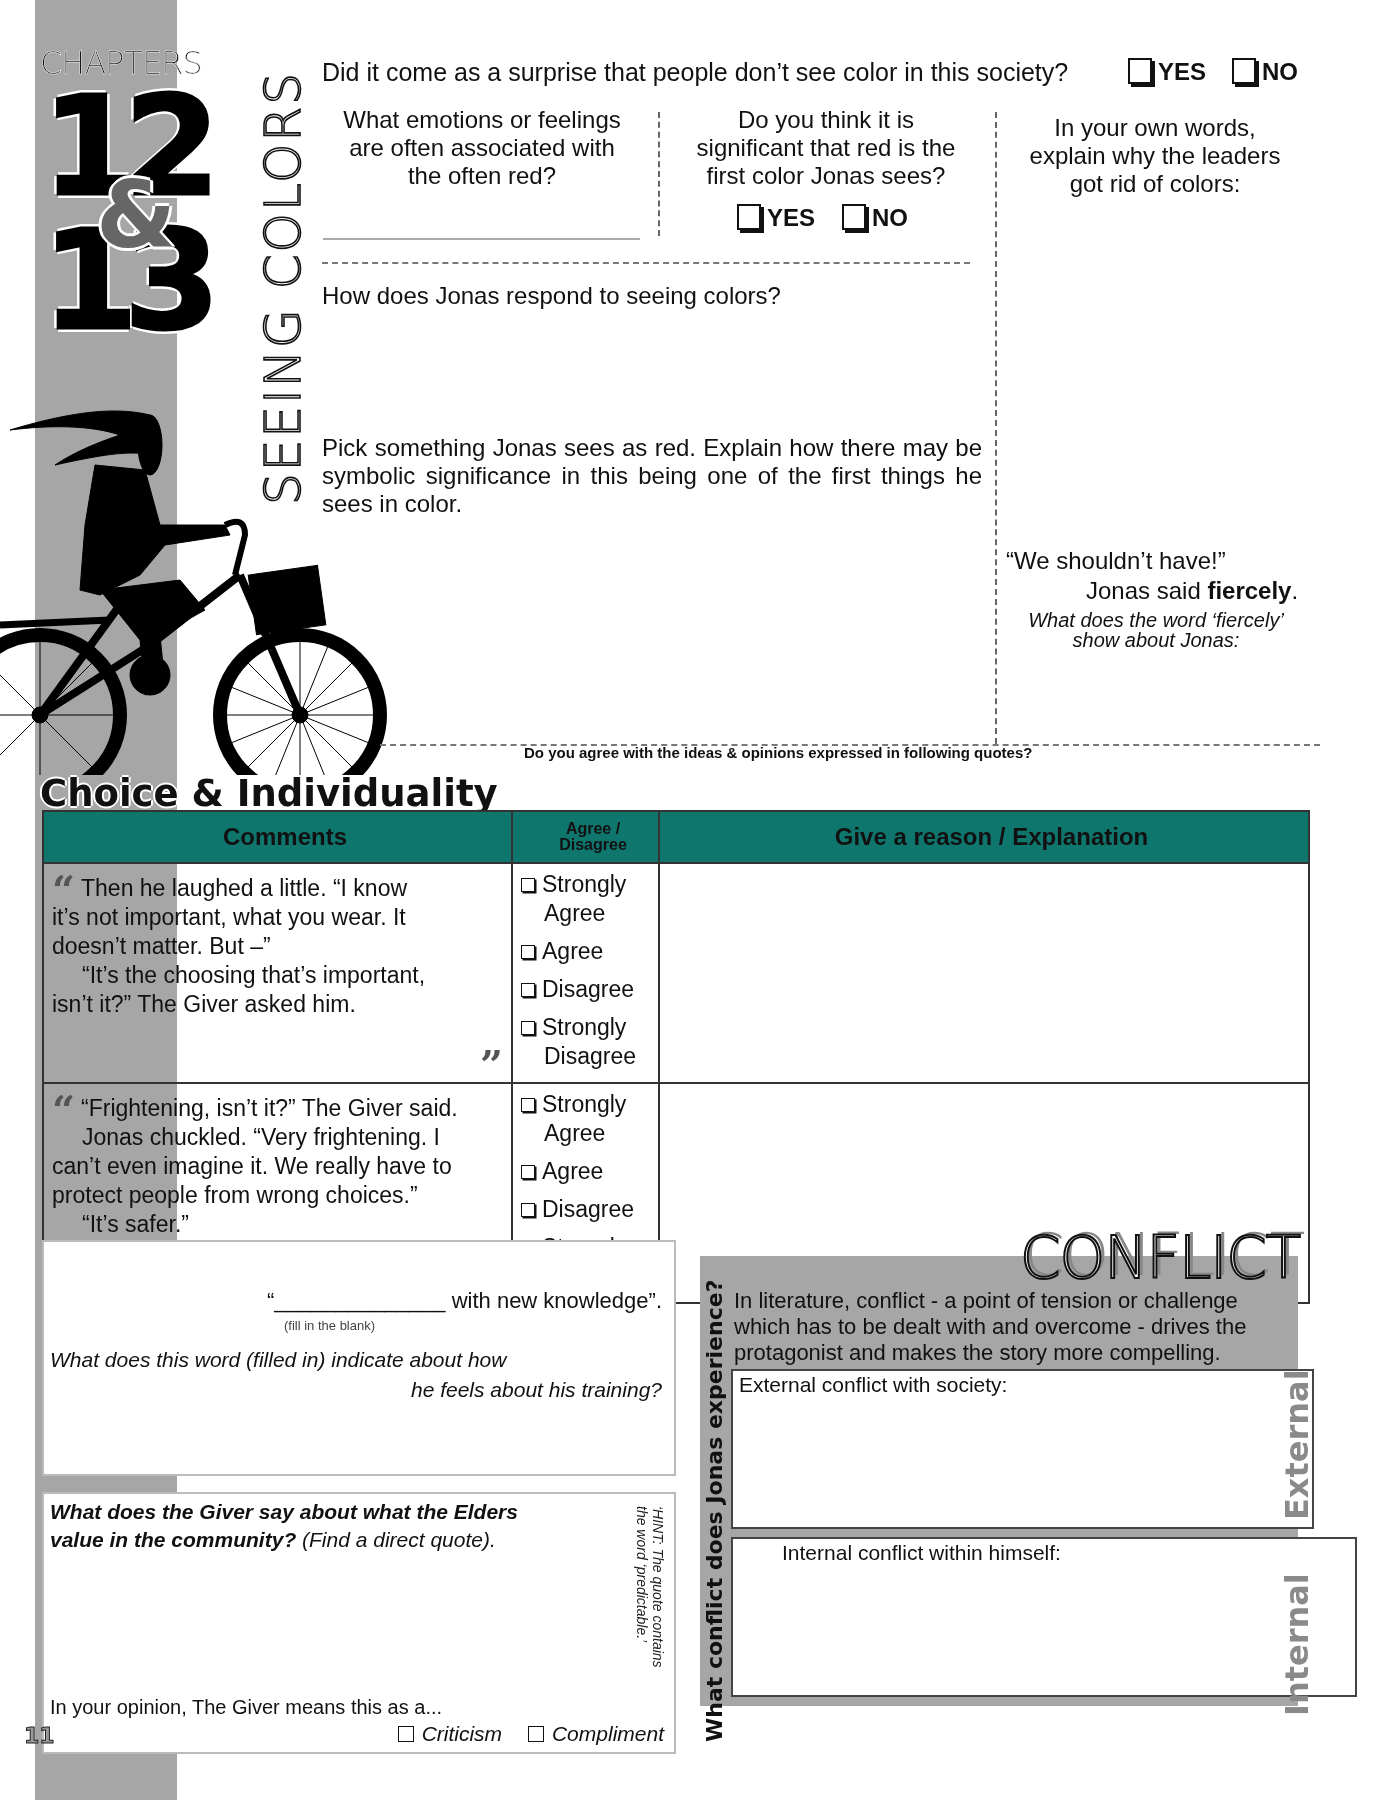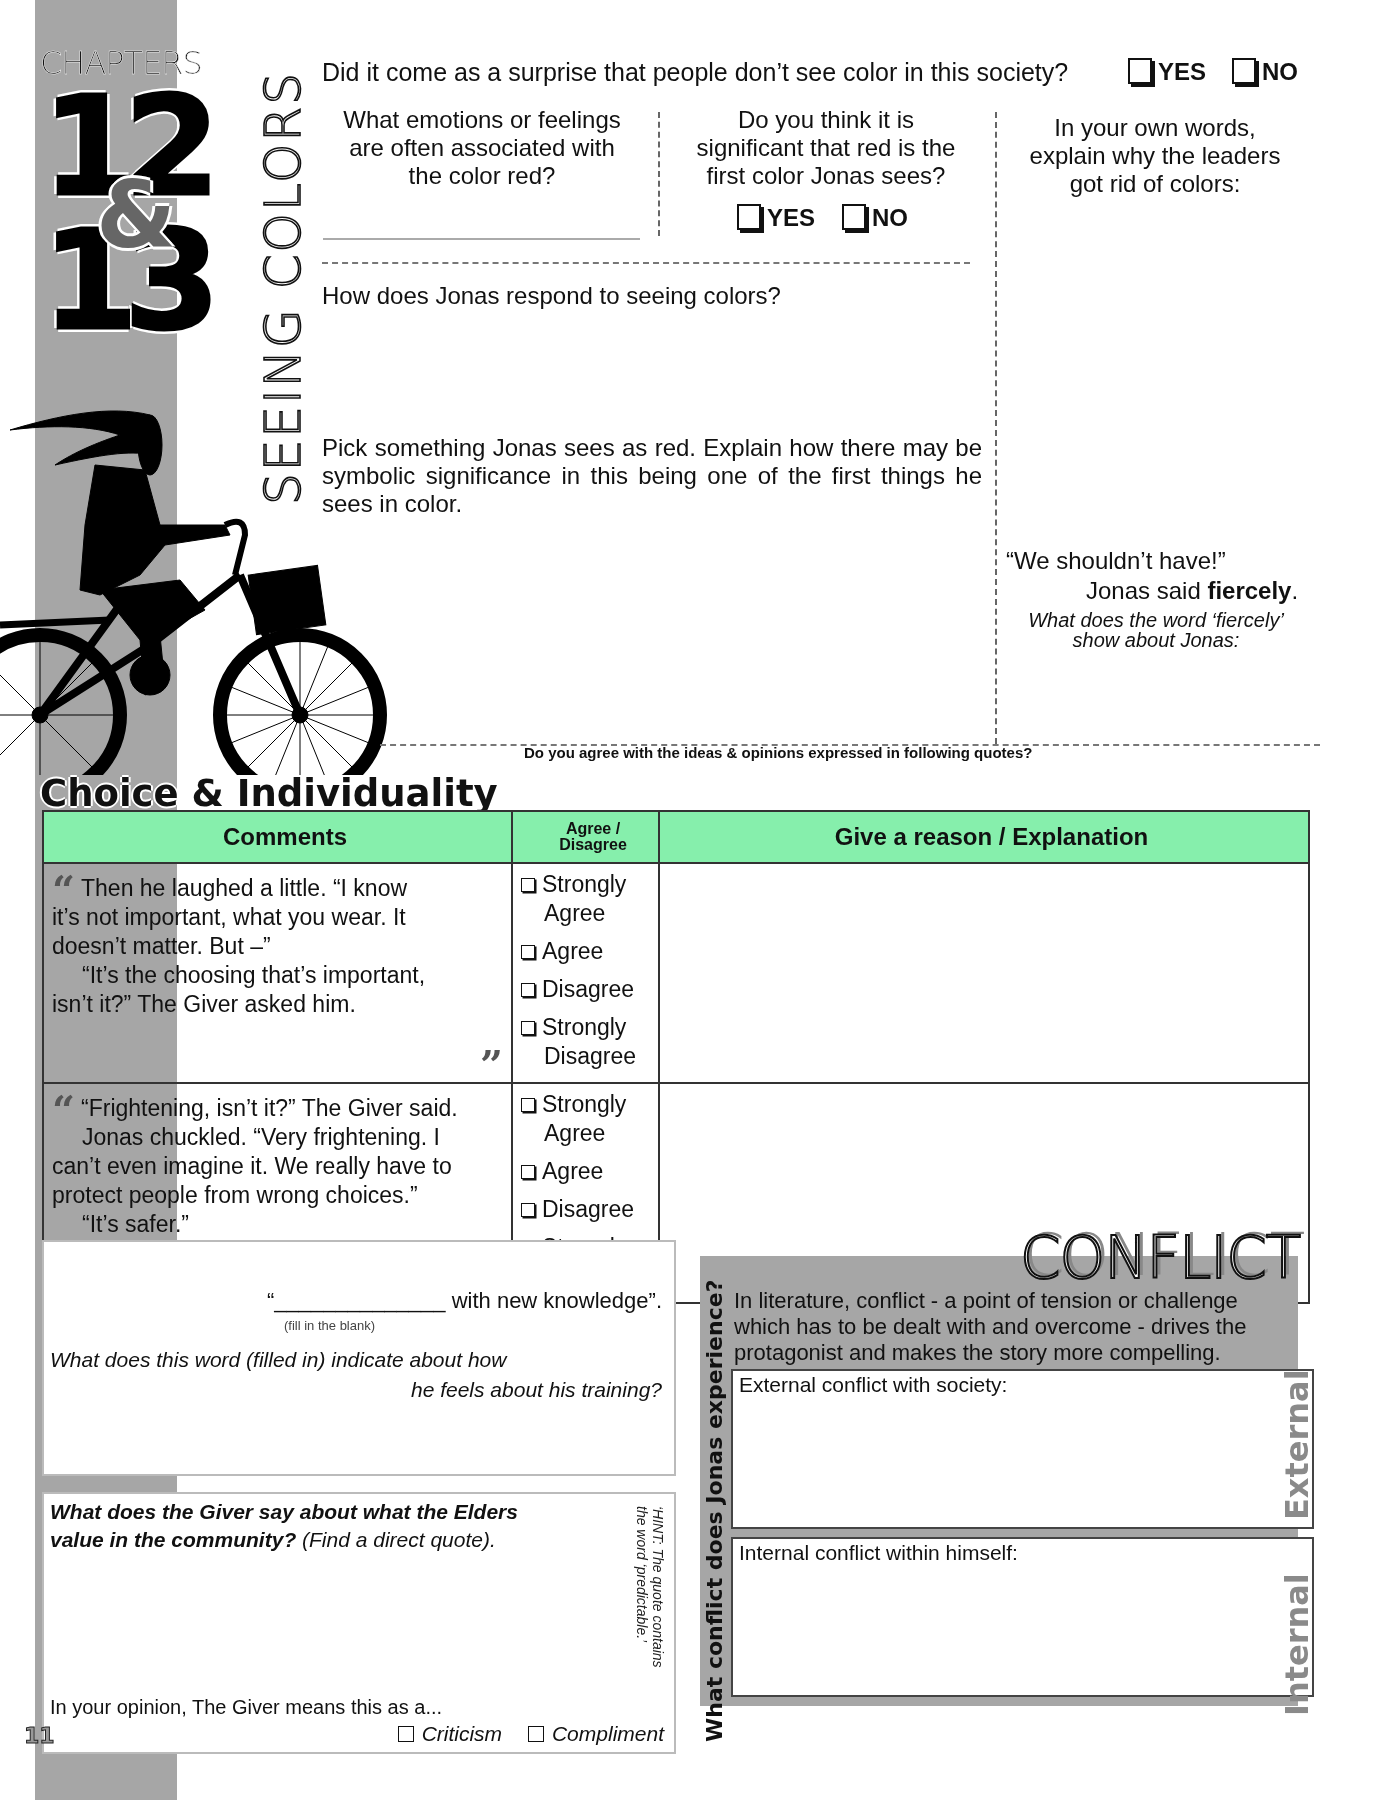--- a/index.html
+++ b/index.html
@@ -21,21 +21,21 @@
   .cb { display:inline-block; width:20px; height:22px; border:2px solid #111; box-shadow:3px 3px 0 #111; vertical-align:-4px; margin-right:6px; background:#fff; }
   .optlbl { font-size:24px; font-weight:bold; }
   .dashv { border-left:2px dashed #666; width:0; }
   .dashh { border-top:2px dashed #777; height:0; }
   .smallbox { display:inline-block; width:14px; height:14px; border:1.5px solid #111; vertical-align:-1px; margin-right:8px; }
   .fopt { font-size:18px; font-style:italic; font-weight:bold; line-height:26px; }
   .sect-title { left:40px; top:772px; font-family:"DejaVu Sans", sans-serif; font-weight:900; font-size:37px; color:#111;
                 text-shadow: 2px 0 0 #fff, -2px 0 0 #fff, 0 2px 0 #fff, 0 -2px 0 #fff; }
   .sect-q { left:476px; top:744px; font-size:15px; font-weight:bold;margin-left:48px; }
   table.quotes { position:absolute; left:42px; top:810px; width:1268px; border-collapse:collapse; }
-  table.quotes th { background:#86efac; border:2px solid #333; font-weight:bold; font-size:24px; height:48px;padding-left:16px; }
+  table.quotes th { background:#0f766e; border:2px solid #333; font-weight:bold; font-size:24px; height:48px;padding-left:16px; }
   table.quotes th.small { font-size:16px; line-height:16px; }
   table.quotes td { border:2px solid #333; vertical-align:top; font-size:23px; line-height:29px; }
   .quote-cell { padding:10px 8px 4px 8px; position:relative; height:158px;margin-left:18px; }
   .qmark { font-family:"DejaVu Serif", serif; font-weight:900; font-size:40px; color:#555; line-height:20px; vertical-align:-8px; margin-right:6px; }
   .qmark-end { position:absolute; right:8px; bottom:2px; font-family:"DejaVu Serif", serif; font-weight:900; font-size:40px; color:#555; line-height:30px; }
   .agree-cell { padding:6px 4px 2px 8px; font-size:20px; line-height:20px; }
   .agree-cell div { margin-bottom:9px; }
   .agree-cell .sq { display:inline-block; width:12px; height:12px; border:1.8px solid #111; margin-right:7px; box-shadow:1.5px 1.5px 0 #111; }
   .agree-cell .indent { padding-left:23px; display:block; }
   .box { position:absolute; border:2px solid #bbb; background:#fff; }
@@ -109,21 +109,21 @@
 <div class="abs" style="left:1128px;top:58px;">
   <span class="cb"></span><span class="optlbl">YES</span>
 </div>
 <div class="abs" style="left:1232px;top:58px;">
   <span class="cb"></span><span class="optlbl">NO</span>
 </div>
 
 <div class="abs q center" style="left:322px;top:106px;width:320px;">
   <div>What emotions or feelings</div>
   <div>are often associated with</div>
-  <div>the color red?</div>
+  <div>the often red?</div>
 </div>
 <div class="abs" style="left:323px;top:238px;width:317px;height:2px;background:#aaa;"></div>
 <div class="abs dashv" style="left:658px;top:112px;height:124px;"></div>
 
 <div class="abs q center" style="left:668px;top:106px;width:316px;">
   <div>Do you think it is</div>
   <div>significant that red is the</div>
   <div>first color Jonas sees?</div>
 </div>
 <div class="abs" style="left:737px;top:204px;">
@@ -239,16 +239,16 @@
 <div class="conf-panel"></div>
 <div class="conf-title">CONFLICT</div>
 <div class="conf-side">What conflict does Jonas experience?</div>
 <div class="conf-text">In literature, conflict - a point of tension or challenge which has to be dealt with and overcome - drives the protagonist and makes the story more compelling.</div>
 
 <div class="conf-box" style="top:1369px;">
   <div class="lbl">External conflict with society:</div>
 </div>
 <div class="conf-vlabel" style="left:1278px;top:1520px;">External</div>
 
-<div class="conf-box" style="top:1537px;">
+<div class="conf-box" style="top:1537px;padding-left:43px;">
   <div class="lbl">Internal conflict within himself:</div>
 </div>
 <div class="conf-vlabel" style="left:1278px;top:1716px;">Internal</div>
 
 </body></html>

